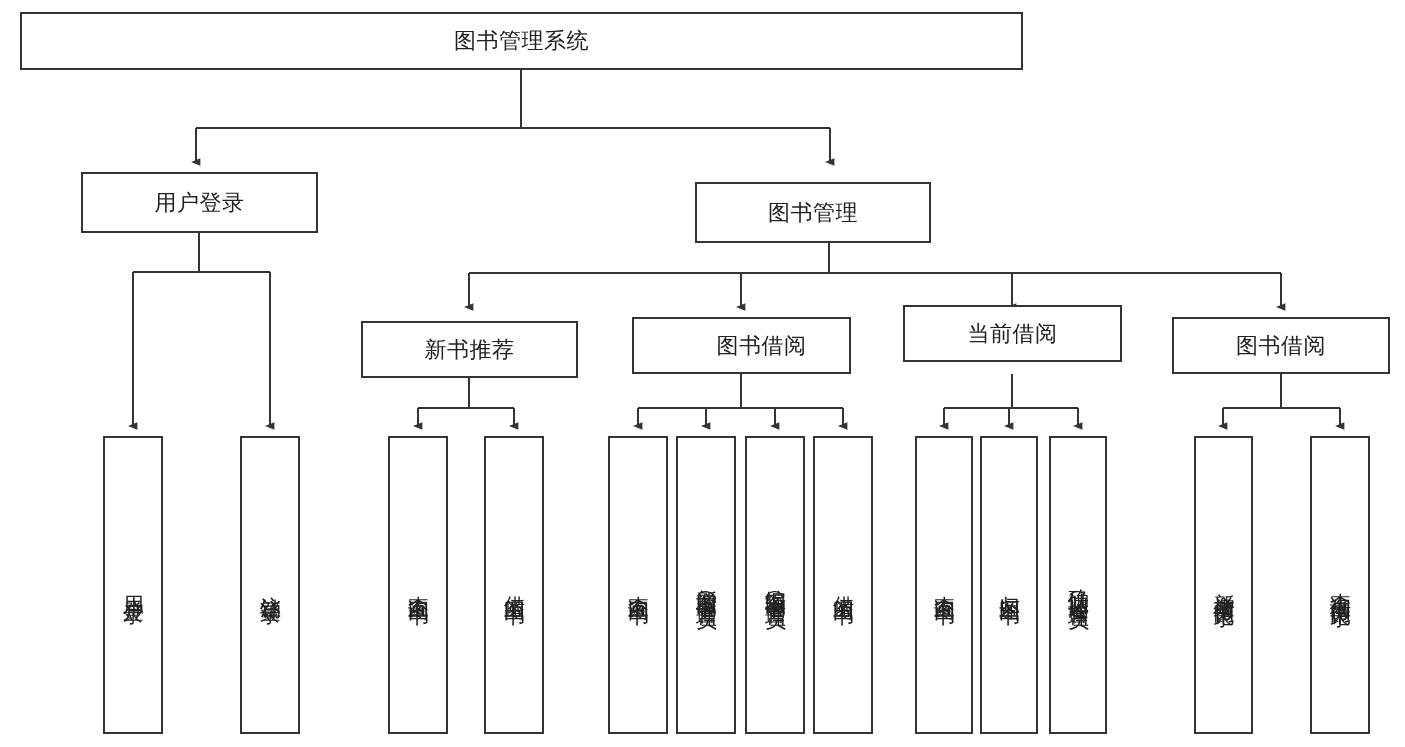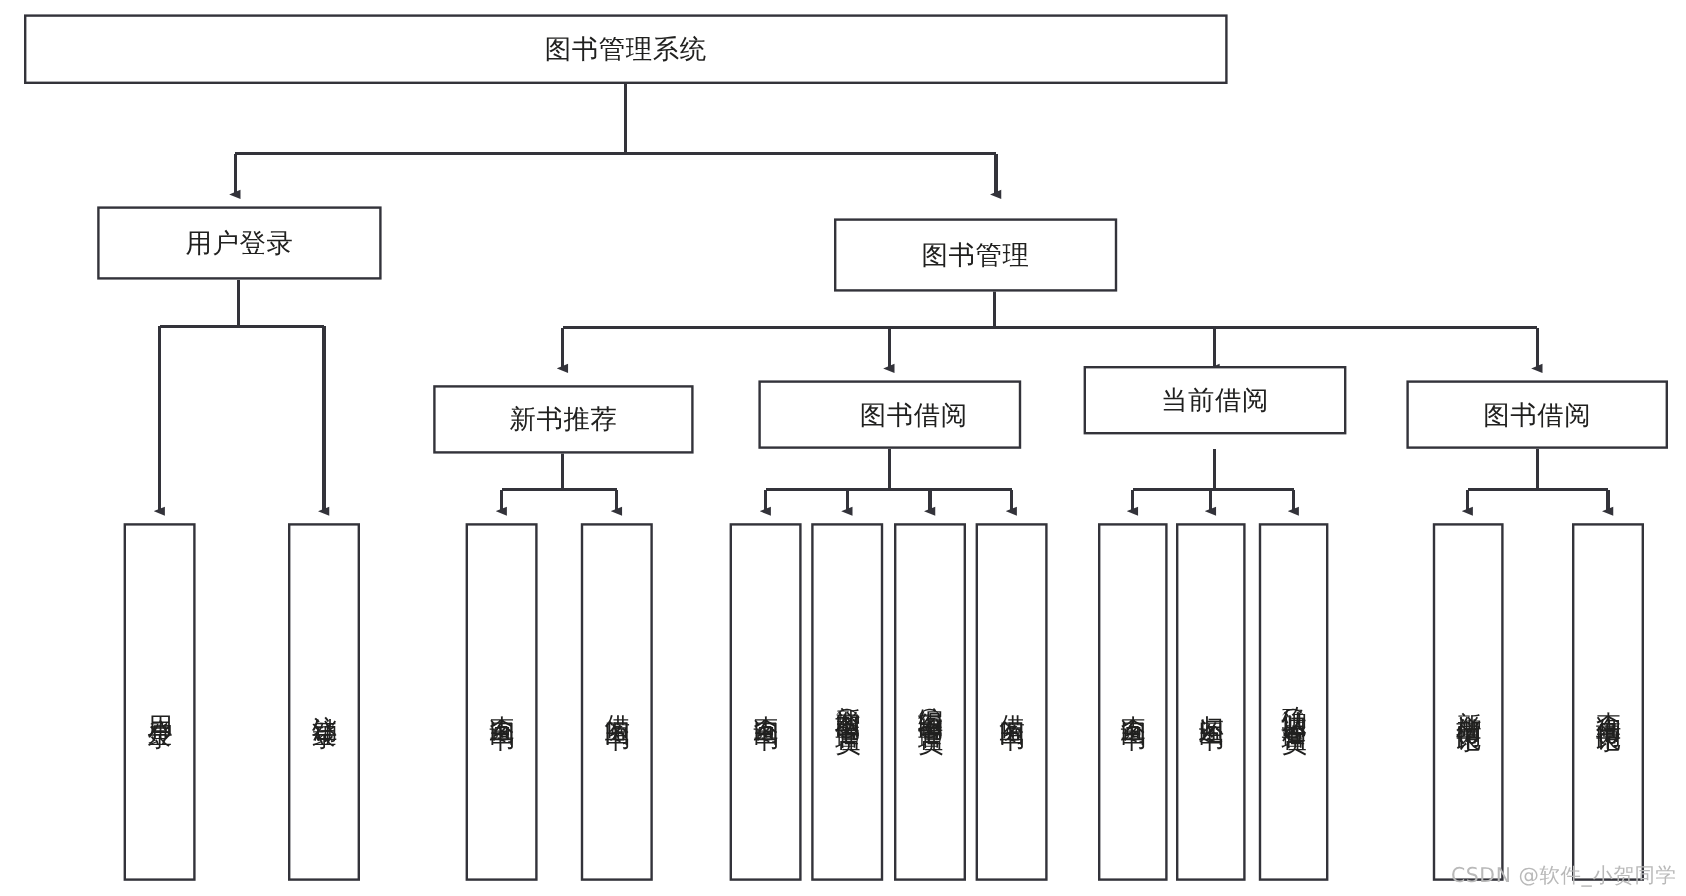--- a/index.html
+++ b/index.html
@@ -173,14 +173,13 @@
         <span class="vtext">确认归还（管理员）</span>
       </div>
       <div class="node v" style="left: 1194px; top: 436px; width: 59px; height: 298px;">
         <span class="vtext">新增借阅记录</span>
       </div>
       <div class="node v" style="left: 1310px; top: 436px; width: 60px; height: 298px;">
         <span class="vtext">查询借阅记录</span>
       </div>
     </div>
 
-  <div id="watermark">CSDN @软件_小贺同学</div>
 </div>
 
 </body></html>

